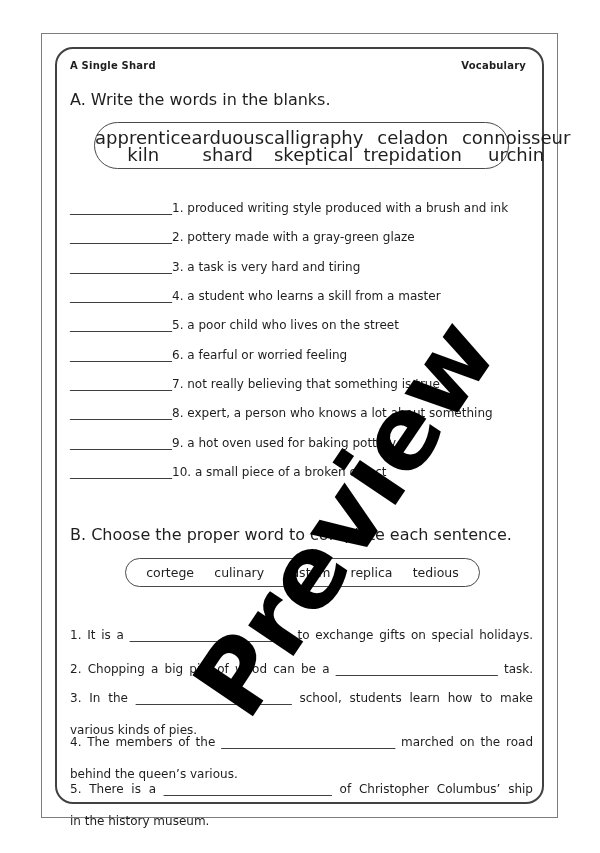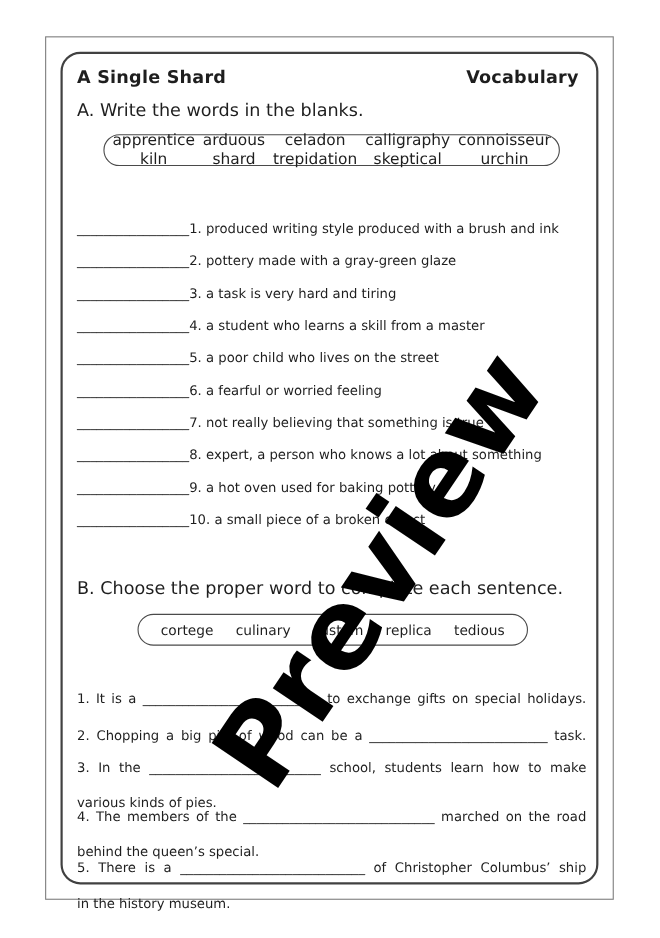--- a/index.html
+++ b/index.html
@@ -11,32 +11,32 @@
     position:absolute;left:41px;top:33px;width:515px;height:783px;
     border:1px solid #7d7d7d;background:#ffffff;
   }
   .sheet{
     position:absolute;left:55px;top:47px;width:489px;height:757px;
     border:2px solid #414141;border-radius:18px;background:#ffffff;box-sizing:border-box;
   }
   .hdr{
     position:absolute;top:11px;left:13px;right:16px;
     display:flex;justify-content:space-between;align-items:baseline;
-    font-size:16px;font-weight:bold;letter-spacing:.2px;
+    font-size:10px;font-weight:bold;letter-spacing:.2px;
   }
   .instr{position:absolute;left:13px;font-size:16px;white-space:nowrap;}
   .instr-a{top:41px;}
   .instr-b{top:476px;}
   .word-box{
     border:1.5px solid #4a4a4a;background:#fff;box-sizing:border-box;
     display:flex;justify-content:space-evenly;align-items:center;
   }
   .box-a{
-    position:absolute;top:73px;left:37px;width:415px;height:29px;border-radius:24px;
-    font-size:14px;
+    position:absolute;top:73px;left:37px;width:415px;height:47px;border-radius:24px;
+    font-size:18px;
   }
   .box-a .col{display:flex;flex-direction:column;align-items:center;line-height:17px;}
   .box-b{
     position:absolute;top:509px;left:68px;width:355px;height:29px;border-radius:15px;
     font-size:12.5px;
   }
   .list-a{position:absolute;top:145px;left:13px;right:4px;font-size:12px;}
   .list-a .item{height:29.35px;line-height:29.35px;white-space:nowrap;}
   .sentences p{position:absolute;left:13px;width:463px;margin:0;font-size:12px;line-height:15.5px;}
   .s1{top:563px;}
@@ -71,26 +71,26 @@
   <div class="word-box box-a">
     <div class="col">
       <span>apprentice</span>
       <span>kiln</span>
     </div>
     <div class="col">
       <span>arduous</span>
       <span>shard</span>
     </div>
     <div class="col">
+      <span>calligraphy</span>
+      <span>skeptical</span>
+    </div>
+    <div class="col">
       <span>celadon</span>
       <span>trepidation</span>
-    </div>
-    <div class="col">
-      <span>calligraphy</span>
-      <span>skeptical</span>
     </div>
     <div class="col">
       <span>connoisseur</span>
       <span>urchin</span>
     </div>
   </div>
 
   <div class="list-a">
     <div class="item">_________________1. produced writing style produced with a brush and ink</div>
     <div class="item">_________________2. pottery made with a gray-green glaze</div>
@@ -120,21 +120,21 @@
     </p>
     <p class="s2">
       <span class="line fill">2. Chopping a big pile of wood can be a ___________________________ task.</span>
     </p>
     <p class="s3">
       <span class="line fill">3. In the __________________________ school, students learn how to make</span>
       <span class="line">various kinds of pies.</span>
     </p>
     <p class="s4">
       <span class="line fill">4. The members of the _____________________________ marched on the road</span>
-      <span class="line">behind the queen’s special.</span>
+      <span class="line">behind the queen’s various.</span>
     </p>
     <p class="s5">
       <span class="line fill">5. There is a ____________________________ of Christopher Columbus’ ship</span>
       <span class="line">in the history museum.</span>
     </p>
   </div>
 
 </div>
 
 <div class="watermark">Preview</div>

